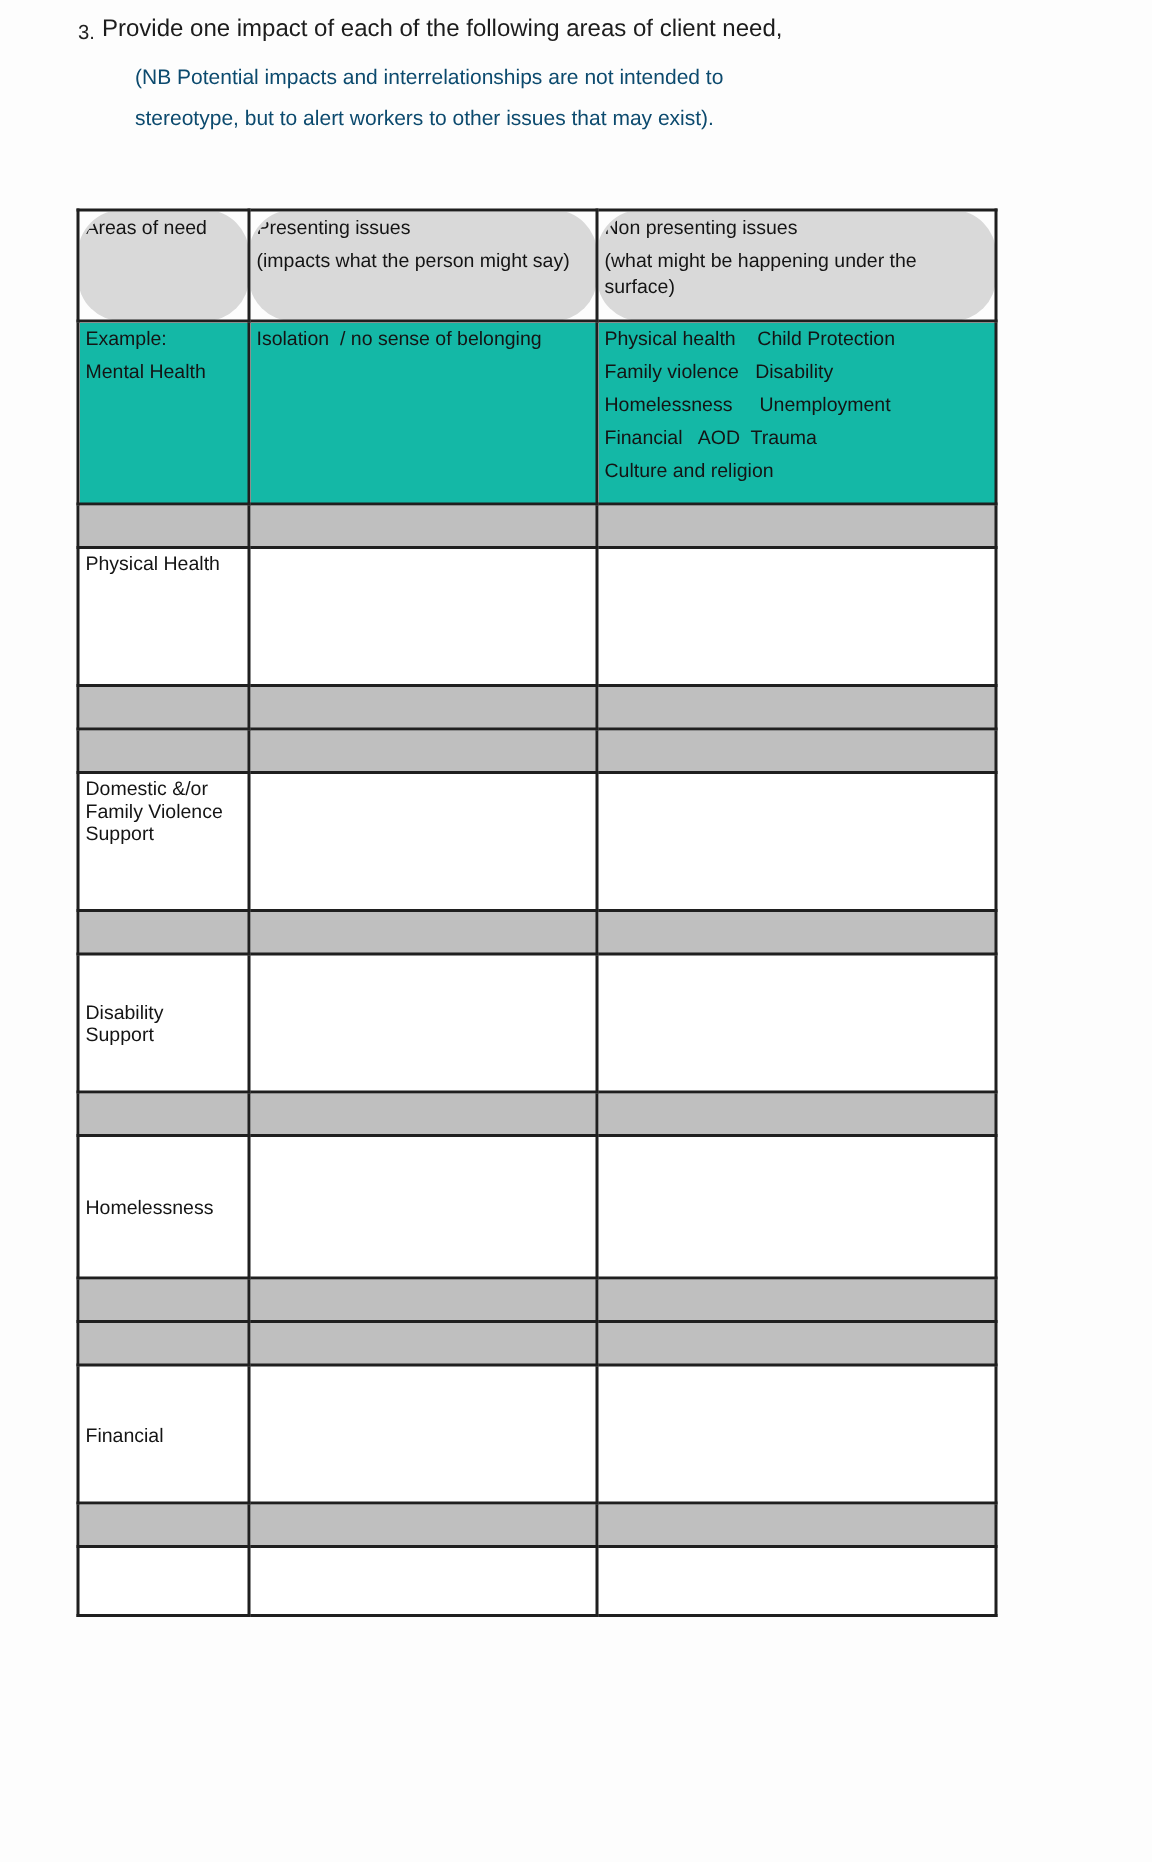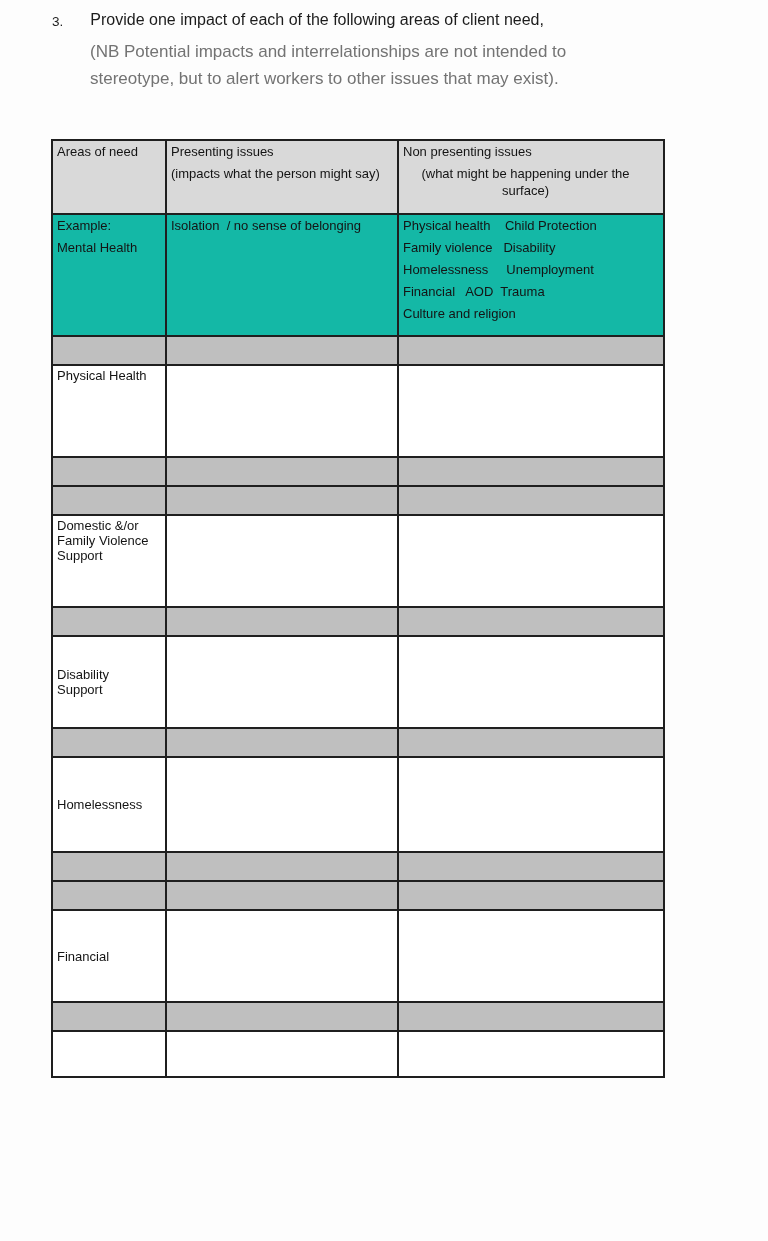--- a/index.html
+++ b/index.html
@@ -17,48 +17,48 @@
     font-size:13.5px; color:#222;
   }
   .qlines {
     margin-left:38px;
     font-size:16px; line-height:27.5px;
     white-space:nowrap; color:#1c1c1c;text-align:center;
   }
   .qlines .line-first { text-indent:-22px; }
   .qnote {
     margin-left:38px; margin-top:4px;
-    font-size:17px; line-height:27.5px;
-    white-space:nowrap; color:#737373;
+    font-size:14px; line-height:27.5px;
+    white-space:nowrap; color:#0c4a6e;
   }
   table.worksheet {
     position:absolute; left:51px; top:139px;
     border-collapse:collapse; table-layout:fixed;
     width:612px;
     font-size:13px; color:#141414;
   }
   table.worksheet td {
     border:2px solid #1f1f1f;
     padding:2px 4px;
     vertical-align:top;
     overflow:hidden;
   }
   col.c1 { width:114px; }
   col.c2 { width:232px; }
   col.c3 { width:266px; }
-  tr.hdr td      { background:#d9d9d9; height:68px; }
+  tr.hdr td      { background:#d9d9d9; height:68px;border-radius:29px; }
   tr.example td  { background:#14b8a6; height:116px; }
   tr.sep td      { background:#bfbfbf; height:27px; padding:0; }
   tr.answer td   { background:#ffffff; height:86px; }
   tr.answer.tall td { height:89px; }
   tr.answer.partial td { height:40px; }
   tr.answer.mid td.label-cell { vertical-align:middle;margin-top:36px; }
   p.cellline { margin:0 0 5px 0; line-height:17px; }
   .prewrap { white-space:pre-wrap; }
-  .sub3 { max-width:245px;text-align:center; }
+  .sub3 { max-width:245px; }
 </style>
 </head>
 <body>
 
 <div class="question">
   <span class="qnum">3.</span>
   <div class="qlines">
     <div class="line-first">Provide one impact of each of the following areas of client need,</div>
   </div>
   <div class="qnote">

